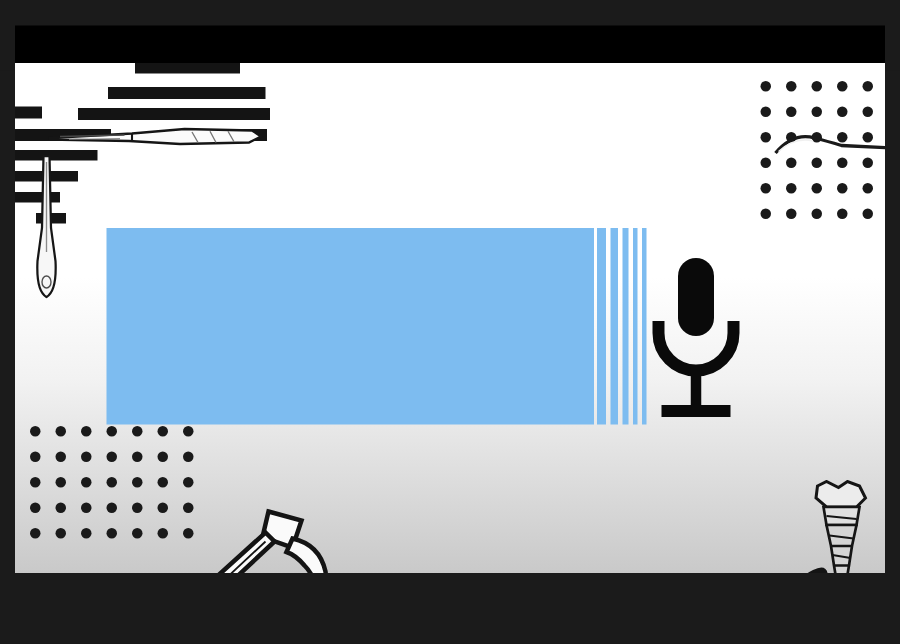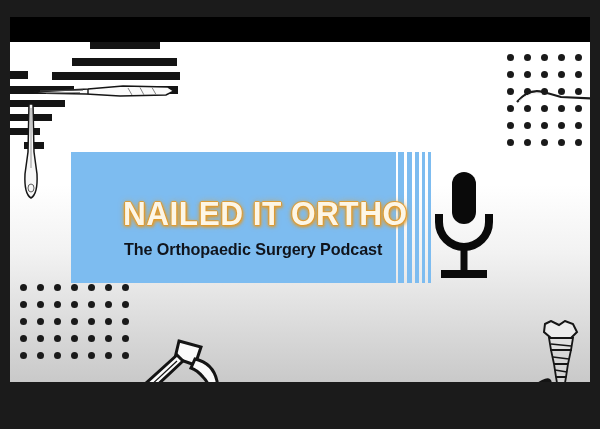--- a/index.html
+++ b/index.html
@@ -168,24 +168,20 @@
 
     <div id="blue-block"></div>
     <div id="stripes">
         <div class="stripe" style="left: 388px; width: 6px; background: rgb(125, 188, 240);"></div>
         <div class="stripe" style="left: 397px; width: 5px; background: rgb(125, 188, 240);"></div>
         <div class="stripe" style="left: 405px; width: 4px; background: rgb(125, 188, 240);"></div>
         <div class="stripe" style="left: 412px; width: 3px; background: rgb(125, 188, 240);"></div>
         <div class="stripe" style="left: 418px; width: 3px; background: rgb(125, 188, 240);"></div>
       </div>
 
-    <div id="title-wrap">
-      <div id="main-title">NAILED IT ORTHO</div>
-      <div id="sub-title">The Orthopaedic Surgery Podcast</div>
-    </div>
 
     <svg id="mic" viewBox="0 0 62 120">
       <rect x="19" y="2" width="24" height="52" rx="12" fill="#0a0a0a"></rect>
       <path d="M6 44 v8 a25 25 0 0 0 50 0 v-8" fill="none" stroke="#0a0a0a" stroke-width="8"></path>
       <rect x="27.5" y="74" width="7" height="28" fill="#0a0a0a"></rect>
       <rect x="8" y="100" width="46" height="8" fill="#0a0a0a"></rect>
     </svg>
 
     <svg id="scalpel" viewBox="0 0 150 22">
       <path d="M5 12 L60 9 L95 6 L140 7 L146 11 L138 15 L92 16 L58 14 L5 13 Z" fill="#fbfbfb" stroke="#151515" stroke-width="1.6"></path>

